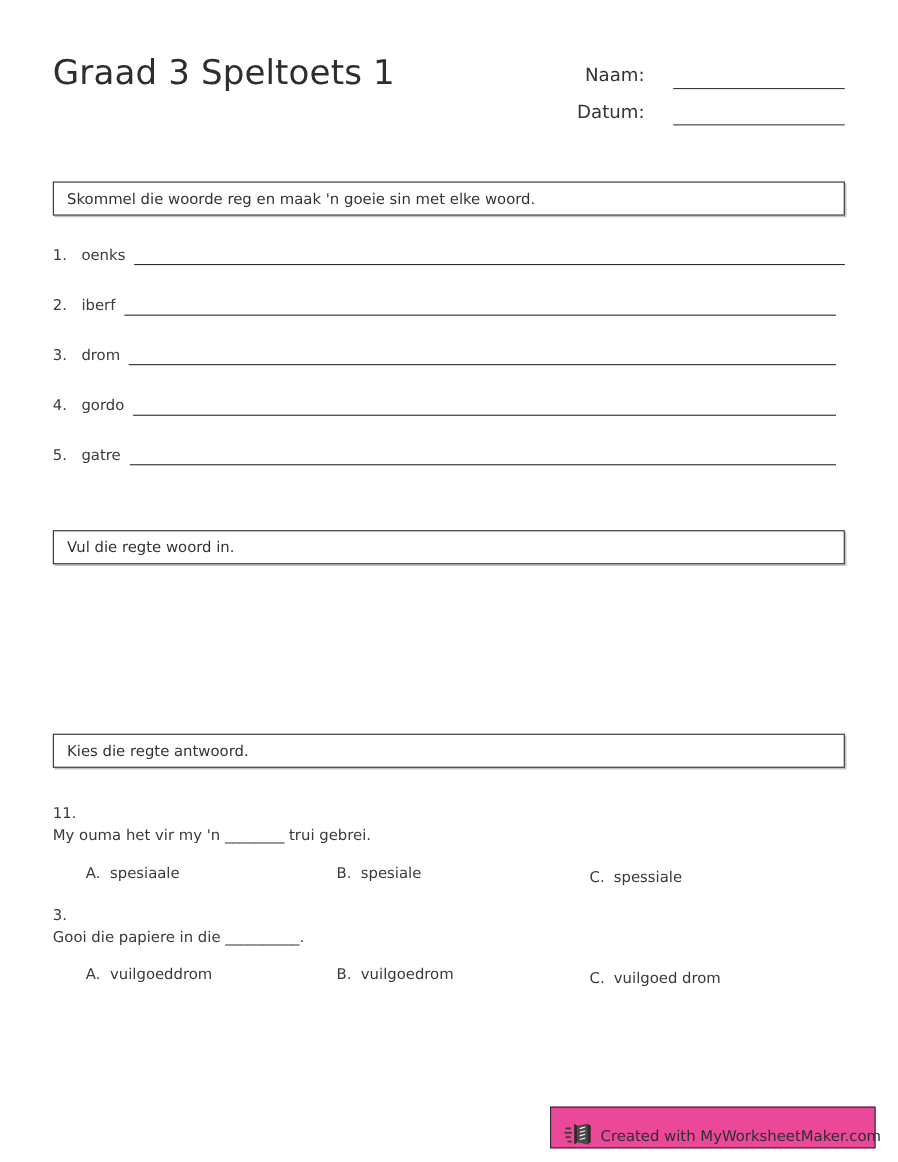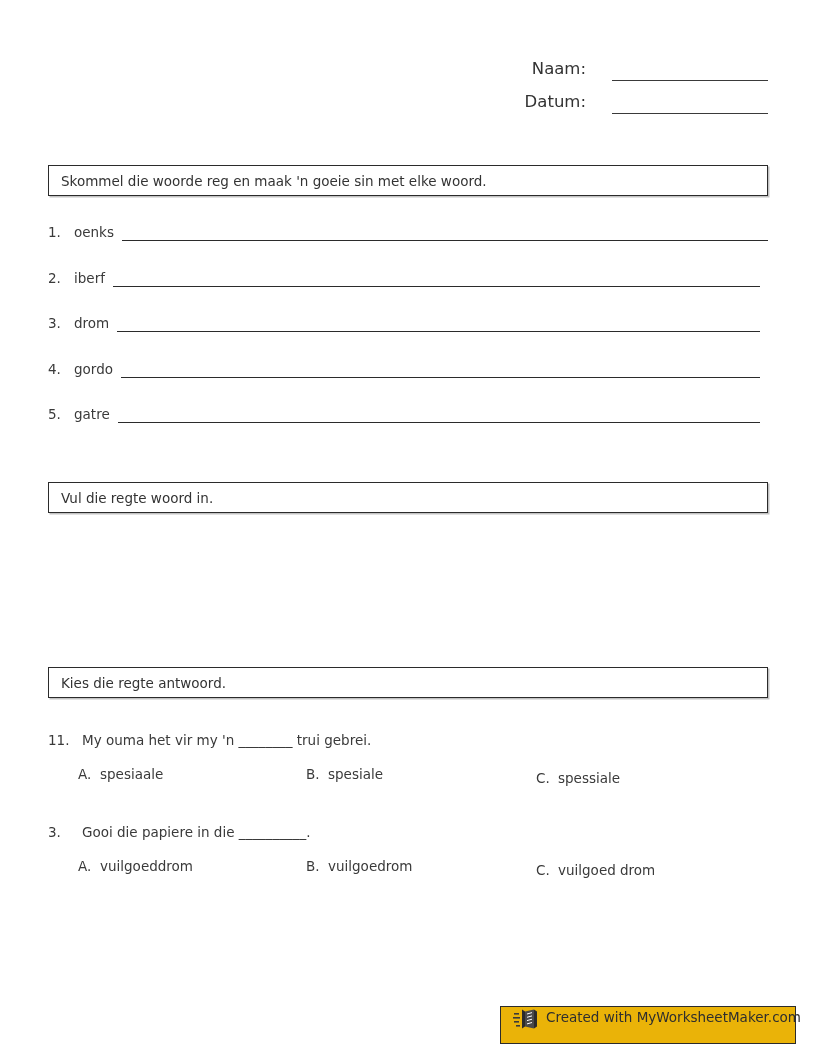--- a/index.html
+++ b/index.html
@@ -136,20 +136,21 @@
     position: absolute;
     left: 48px;
     width: 720px;
   }
   .mc-question {
     display: flex;
     align-items: flex-start;
     font-size: 13.5px;
     color: #3a3a3a;
     line-height: 20px;
+    flex-direction: column;
   }
   .mc-qnum {
     width: 34px;
     flex: 0 0 auto;
   }
   .mc-qtext {
     flex: 1 1 auto;
     white-space: nowrap;
   }
   .mc-options {
@@ -176,23 +177,23 @@
 
   
   .footer-badge {
     position: absolute;
     left: 500px;
     top: 1006px;
     width: 296px;
     height: 38px;
     box-sizing: border-box;
     border: 1.2px solid #2b2b2b;
-    background: #eab308;
-    display: flex;
-    align-items: flex-start;
+    background: #ec4899;
+    display: flex;
+    align-items: flex-end;
     padding-left: 12px;
   }
   .footer-logo {
     width: 26px;
     height: 24px;
     flex: 0 0 auto;
     margin-right: 7px;
     display: block;
   }
   .footer-text {
@@ -201,20 +202,21 @@
     line-height: 20px;
     white-space: nowrap;
   }
 </style>
 </head>
 <body>
 
 <div class="page">
 
   <div class="header">
+    <div class="worksheet-title">Graad 3 Speltoets 1</div>
 
     <div class="meta-block">
       <div class="meta-row">
         <div class="meta-label">Naam:</div>
         <div class="meta-line"></div>
       </div>
       <div class="meta-row">
         <div class="meta-label">Datum:</div>
         <div class="meta-line"></div>
       </div>

